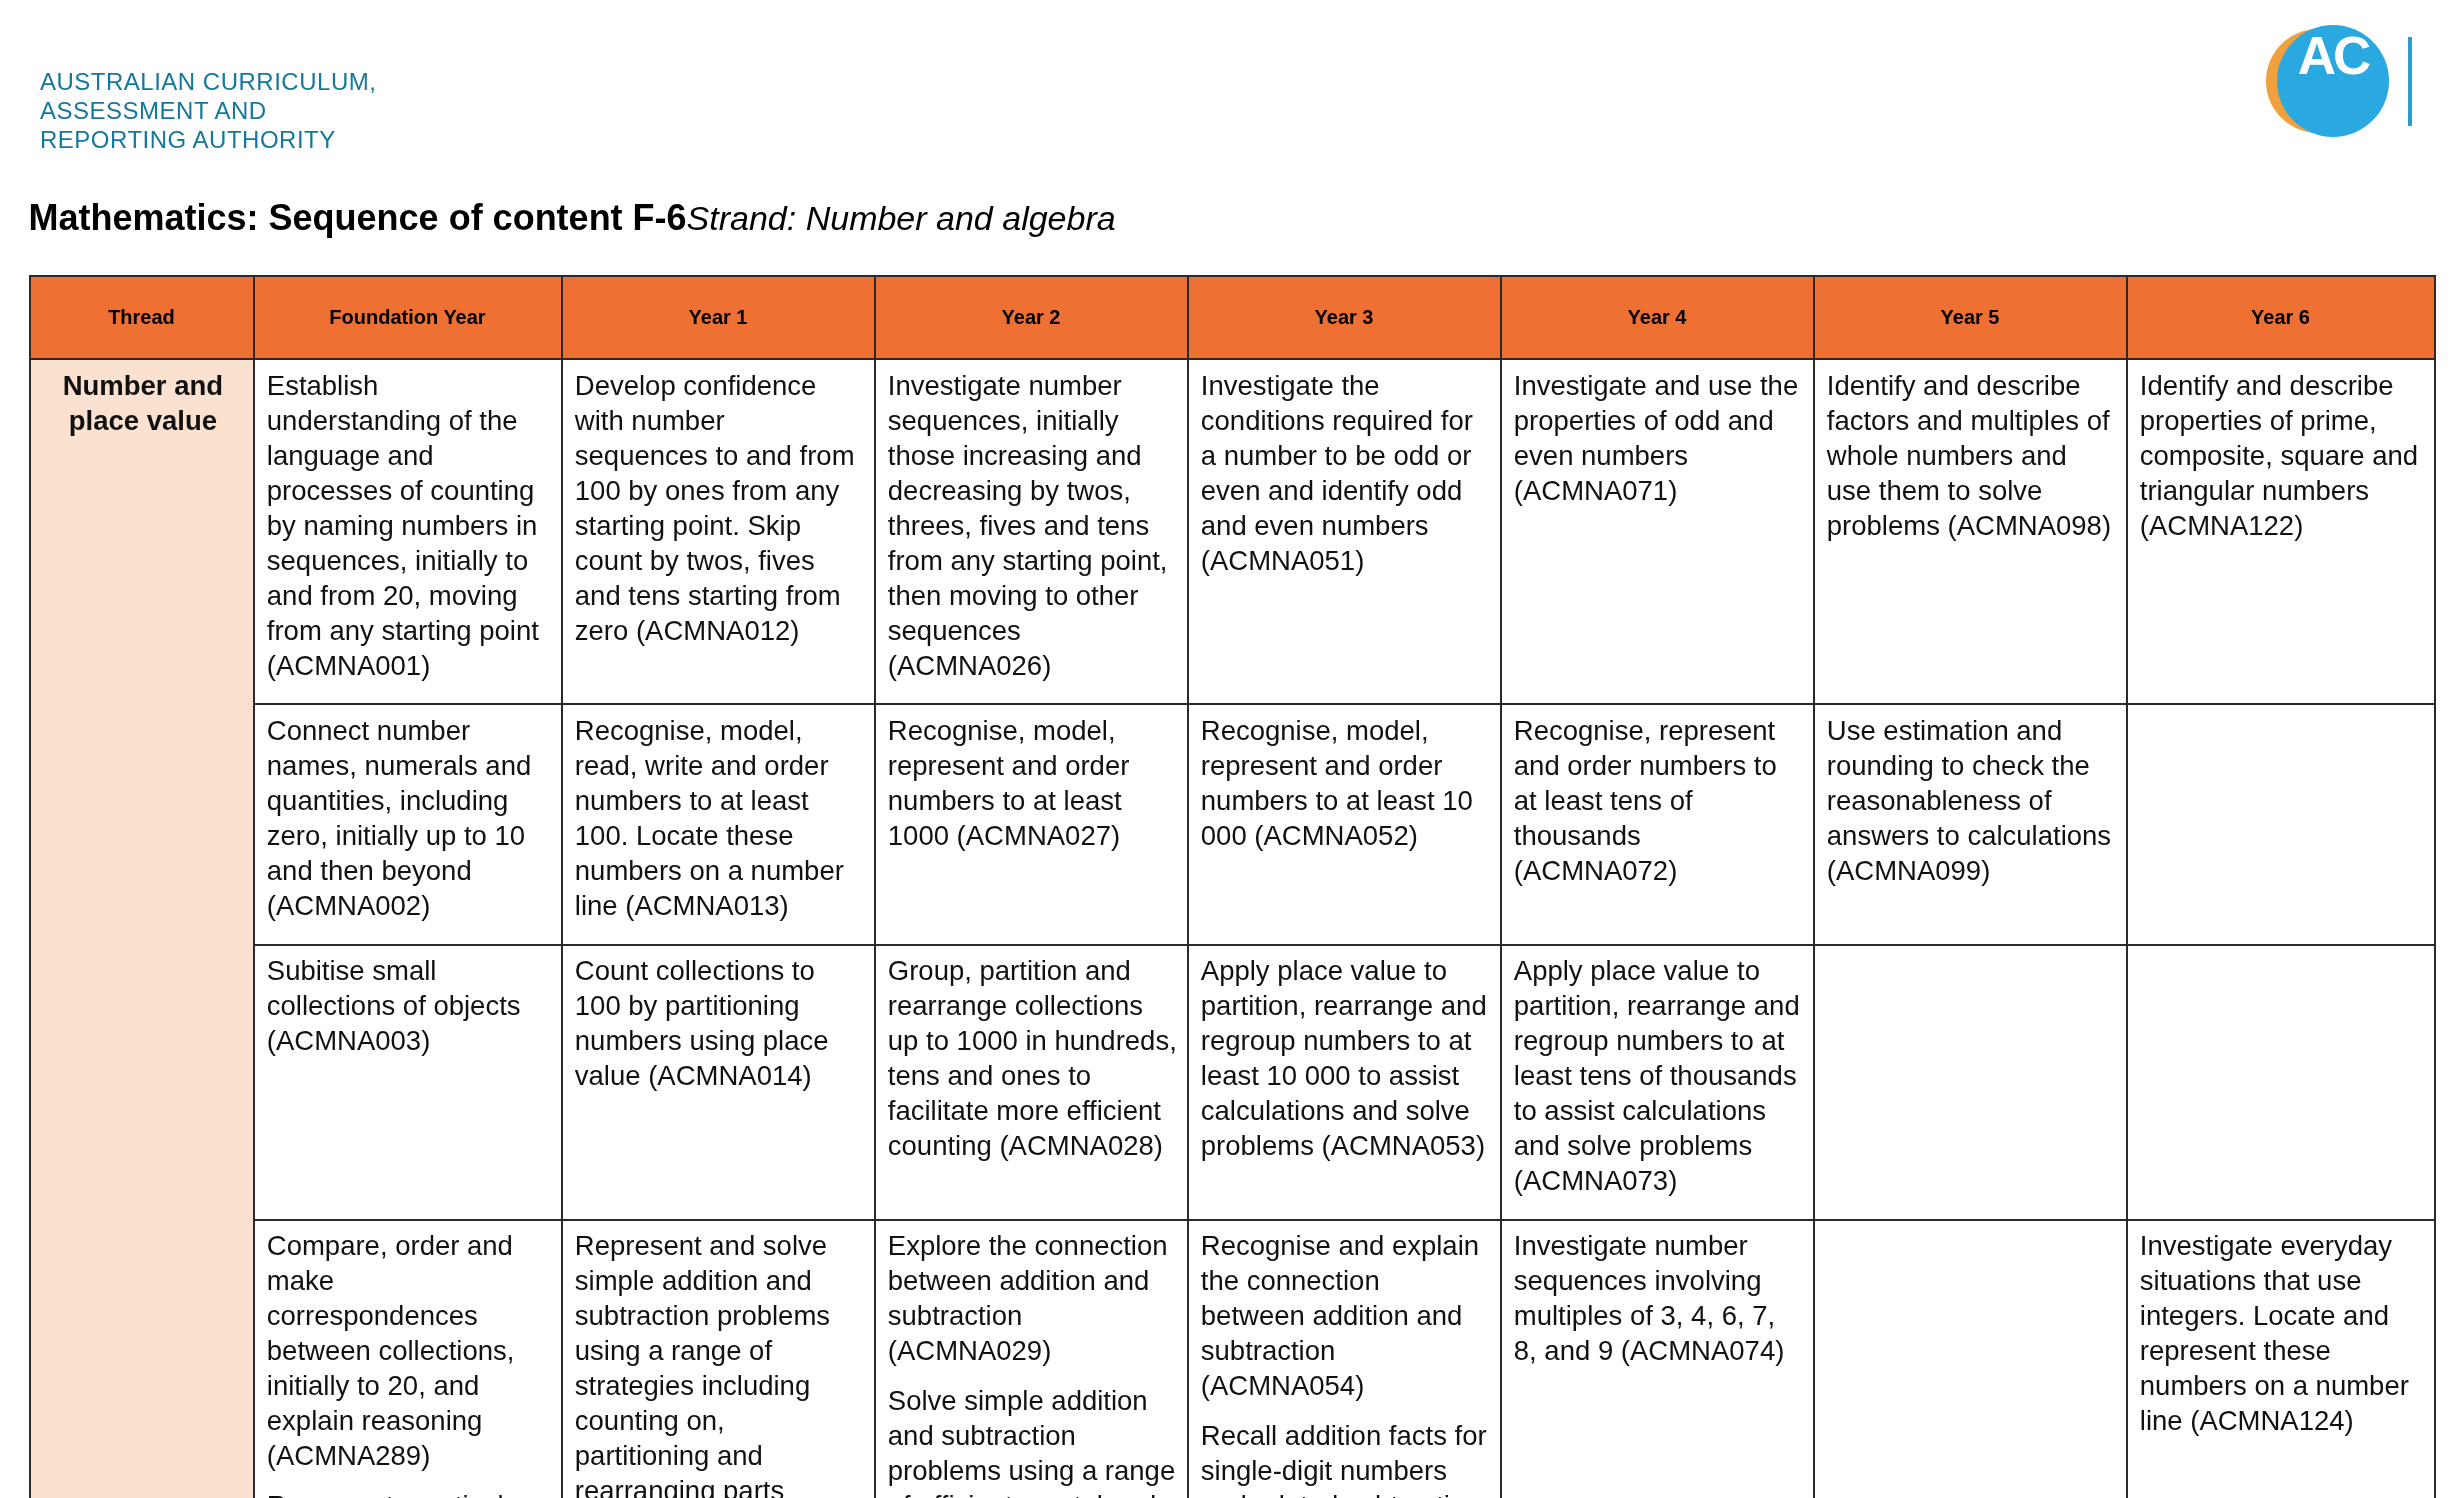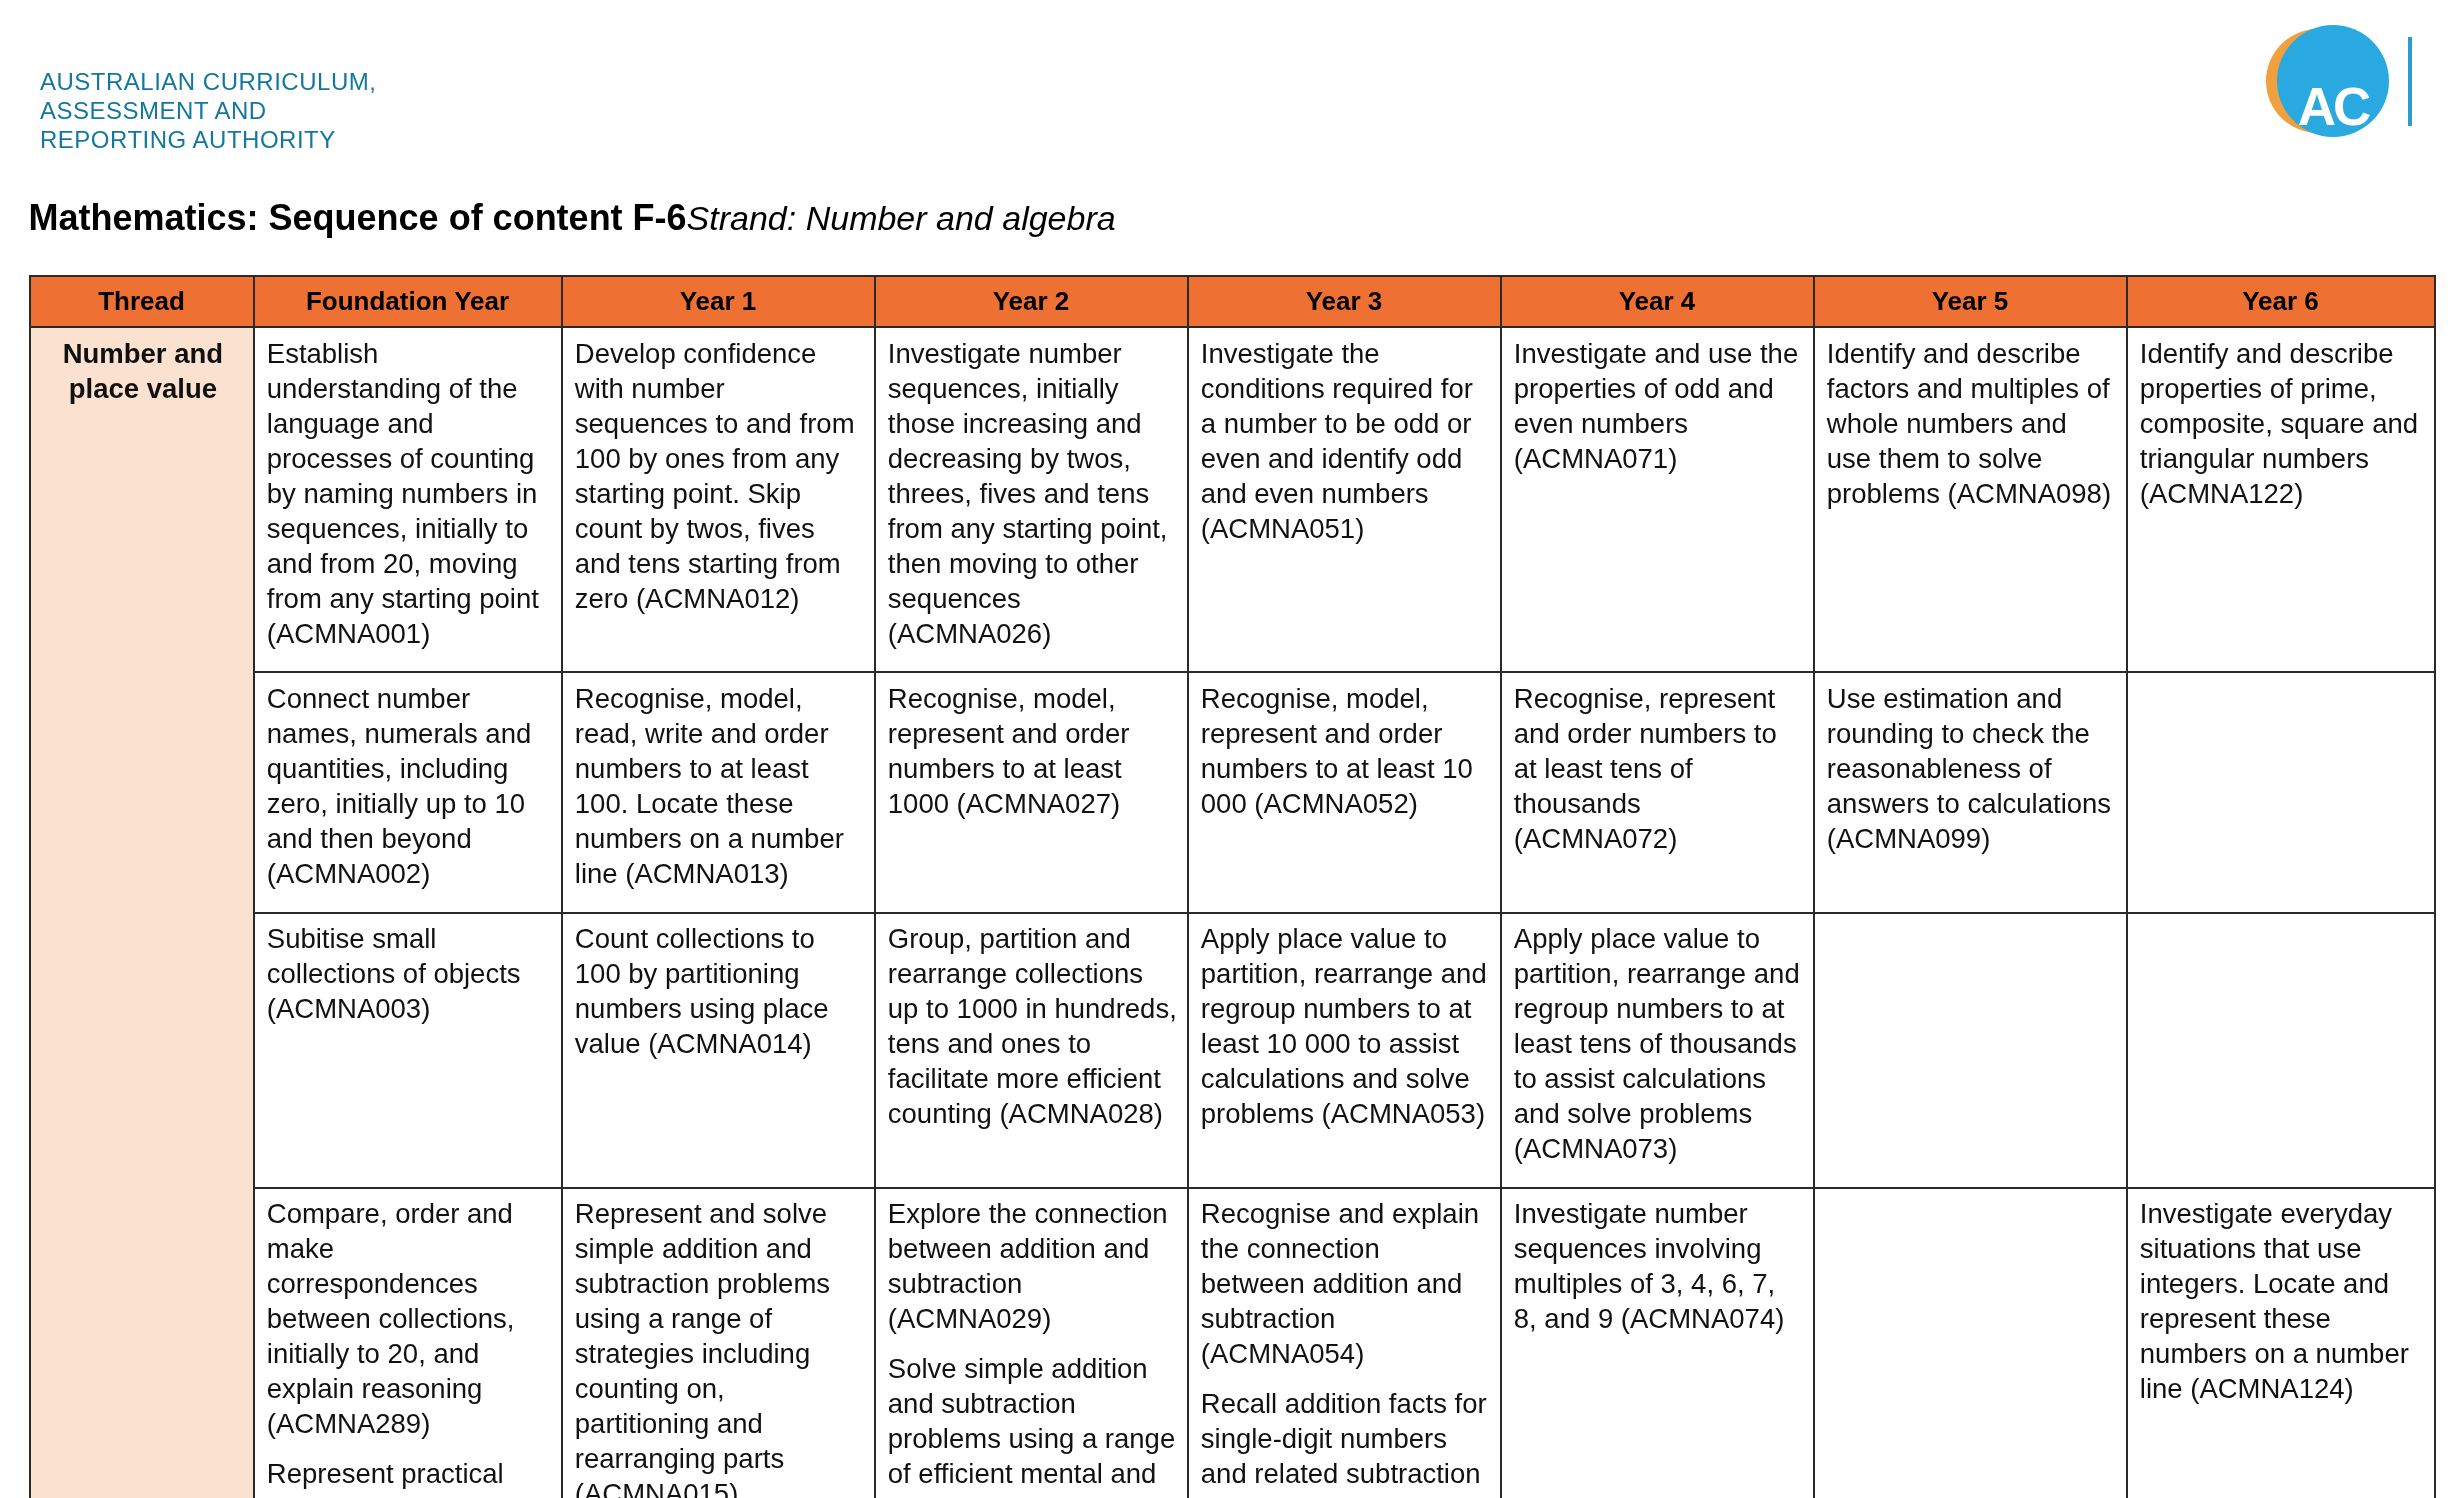--- a/index.html
+++ b/index.html
@@ -32,21 +32,21 @@
     line-height: 29px;
     color: #14789E;
   }
 
   
   .ac-logo { position: absolute; right: 26.6px; top: 25px; display: flex; align-items: center; }
   .ac-mark { position: relative; width: 123px; height: 112px; }
   .ac-crescent { position: absolute; left: 0; top: 3.8px; width: 104px; height: 104px; border-radius: 50%; background: #F0A03C; }
   .ac-circle {
     position: absolute; left: 11.4px; top: 0; width: 112px; height: 112px; border-radius: 50%;
-    background: #29A9E0; display: flex; align-items: flex-end; justify-content: center;
+    background: #29A9E0; display: flex; align-items: flex-start; justify-content: center;
   }
   .ac-monogram { color: #fff; font-weight: bold; font-size: 53px; letter-spacing: -2.8px; }
   .ac-divider { width: 4.7px; height: 89px; background: #2B9CD0; margin: 0 23px 0 19px; }
   .ac-text { color: #1878B0; font-size: 45px; line-height: 47px; }
 
   
   .title-row { position: absolute; left: 28.5px; top: 197px; display: flex; align-items: baseline; white-space: nowrap; }
   .doc-title { font-size: 36px; font-weight: bold; color: #000; }
   .doc-subtitle { font-size: 34px; font-style: italic; color: #000; }
 
@@ -54,25 +54,25 @@
   .seq-table {
     position: absolute; left: 28.5px; top: 275px;
     width: 2405px;
     border-collapse: collapse;
     table-layout: fixed;
   }
   .seq-table th, .seq-table td { border: 2.8px solid #2A2A2A; }
   .seq-table th {
     background: #EE7032;
     height: 49px;
-    font-size: 26px;
+    font-size: 20px;
     font-weight: bold;
     text-align: center;
     color: #000;
-    padding: 0;
+    padding: 16px;
   }
   .seq-table td {
     vertical-align: top;
     padding: 7.6px 9.5px 5.7px 12.3px;
     font-size: 27.5px;
     line-height: 35px;
     background: #fff;
   }
   .seq-table td p { margin: 0 0 15px 0; }
   .thread-cell {

